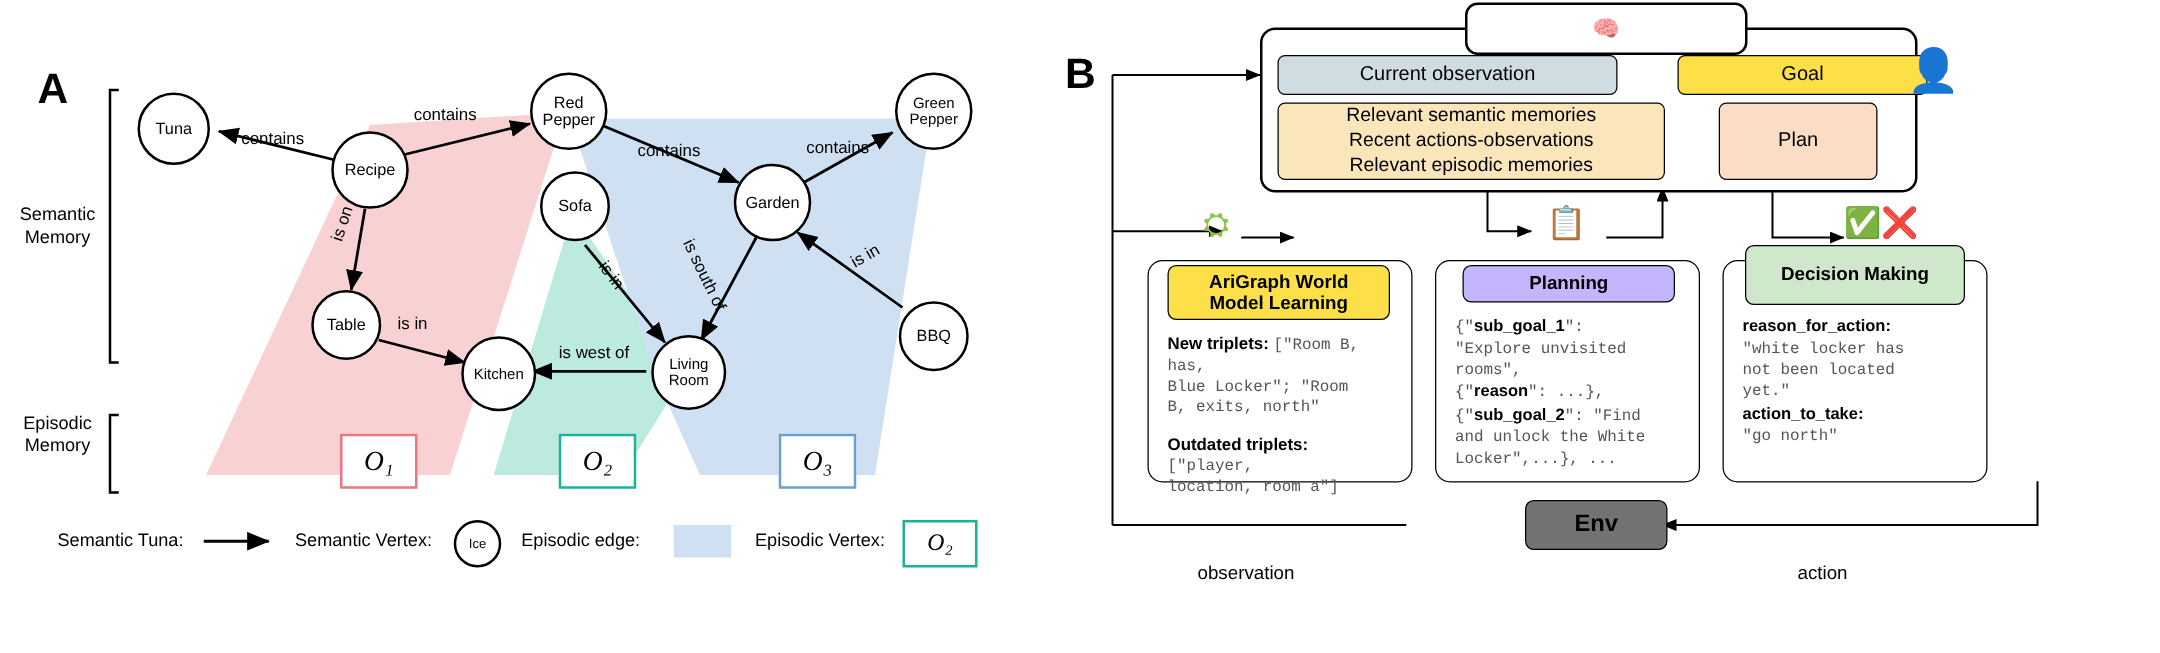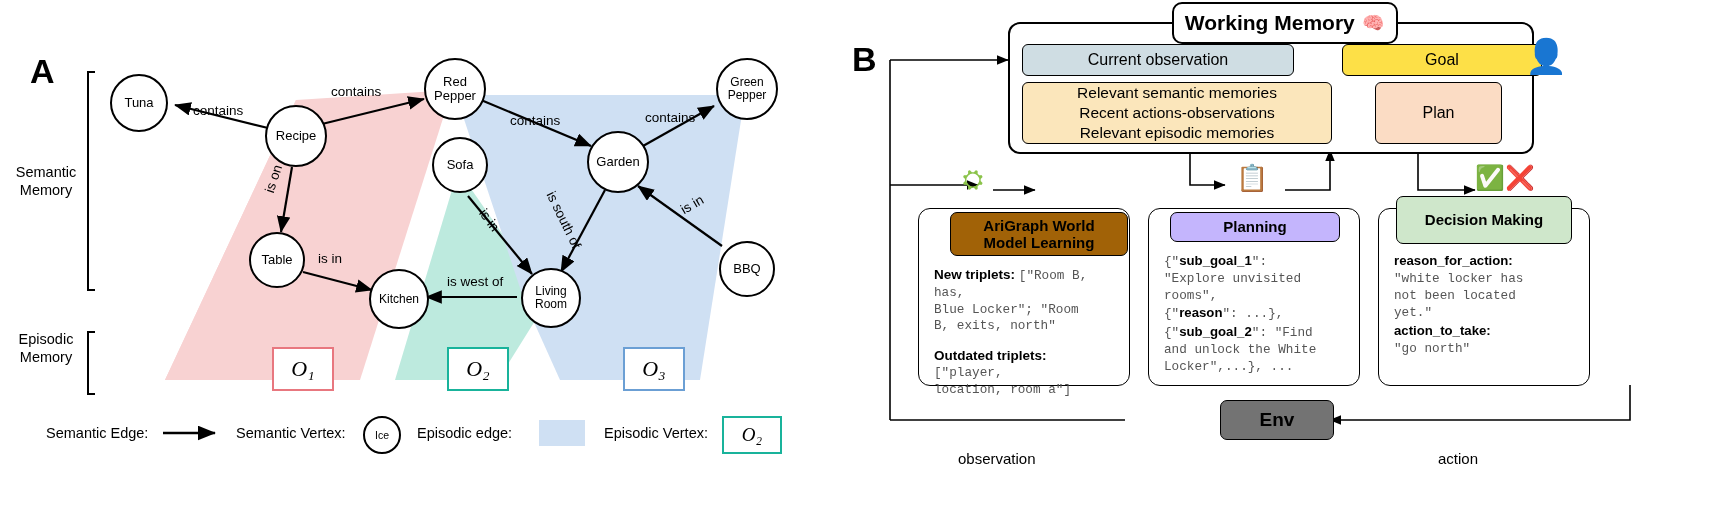--- a/index.html
+++ b/index.html
@@ -44,21 +44,21 @@
   .chip{position:absolute;border:1.6px solid #000;border-radius:6px;display:flex;align-items:center;justify-content:center;
     text-align:center;font-size:16px;box-sizing:border-box;}
   .chip.obs{background:#cfdde3;}
   .chip.goal{background:#fde047;margin-left:40px;}
   .chip.mem{background:#fbe6bb;font-size:15.5px;line-height:1.28;flex-direction:column;}
   .chip.plan{background:#fbdcc4;}
 
   .modcard{position:absolute;border:1.6px solid #000;border-radius:12px;background:#fff;box-sizing:border-box;}
   .modtitle{position:absolute;border:1.6px solid #000;border-radius:7px;display:flex;align-items:center;justify-content:center;
     text-align:center;font-size:15px;font-weight:bold;line-height:1.15;box-sizing:border-box;}
-  .modtitle.yellow{background:#a16207;margin-left:16px;}
+  .modtitle.yellow{background:#fde047;}
   .modtitle.orange{background:#c4b5fd;}
   .modtitle.green{background:#cfe7cb;}
   .modbody{position:absolute;font-size:13.5px;line-height:1.32;box-sizing:border-box;}
   .mono{font-family:"Liberation Mono",monospace;font-size:12.7px;color:#555;}
   .bold{font-weight:bold;color:#000;font-family:"Liberation Sans",sans-serif;}
   .monoblk{font-family:"Liberation Mono",monospace;font-size:12.7px;color:#555;line-height:1.35;}
   .monoblk b{font-family:"Liberation Sans",sans-serif;color:#000;font-size:13.2px;}
 
   .envbox{position:absolute;border:1.6px solid #000;border-radius:7px;background:#737373;
     display:flex;align-items:center;justify-content:center;font-size:19px;font-weight:bold;}
@@ -167,21 +167,21 @@
     <div class="obox o1" style="left:272px;top:347px;width:58px;height:40px;">
         <span>O₁</span>
       </div>
     <div class="obox o2" style="left:447px;top:347px;width:58px;height:40px;">
         <span>O₂</span>
       </div>
     <div class="obox o3" style="left:623px;top:347px;width:58px;height:40px;">
         <span>O₃</span>
       </div>
 
-    <div class="legend-text" style="left:46px;top:425px;">Semantic Edge:</div>
+    <div class="legend-text" style="left:46px;top:425px;">Semantic Tuna:</div>
     <div class="legend-text" style="left:236px;top:425px;">Semantic Vertex:</div>
     <div class="legend-node" style="left:363px;top:416px;">
         <span>Ice</span>
       </div>
     <div class="legend-text" style="left:417px;top:425px;">Episodic edge:</div>
     <div class="legend-swatch" style="left:539px;top:420px;"></div>
     <div class="legend-text" style="left:604px;top:425px;">Episodic Vertex:</div>
     <div class="legend-obox" style="left:722px;top:416px;">
         <span>O₂</span>
       </div>
@@ -213,21 +213,20 @@
 
       <path d="M588,150 L588,190 L645,190" stroke="#000" stroke-width="1.6" fill="none" marker-end="url(#barrow)"></path>
 
       <path d="M800,385 L800,420 L500,420" stroke="#000" stroke-width="1.6" fill="none" marker-end="url(#barrow)"></path>
 
       <path d="M390,420 L295,420" stroke="#000" stroke-width="0" fill="none"></path>
     </svg>
 
     <div class="wm-outer" style="left:178px;top:22px;width:522px;height:128px;"></div>
     <div class="wm-title" style="left:342px;top:2px;width:222px;height:38px;">
-      <span>Working Memory</span>
       <span class="icon-emoji">🧠</span>
     </div>
 
     <div class="chip obs" style="left:192px;top:44px;width:272px;height:32px;">
       <span>Current observation</span>
     </div>
     <div class="chip goal" style="left:472px;top:44px;width:200px;height:32px;">
       <span>Goal</span>
     </div>
     <div class="chip mem" style="left:192px;top:82px;width:310px;height:62px;">

